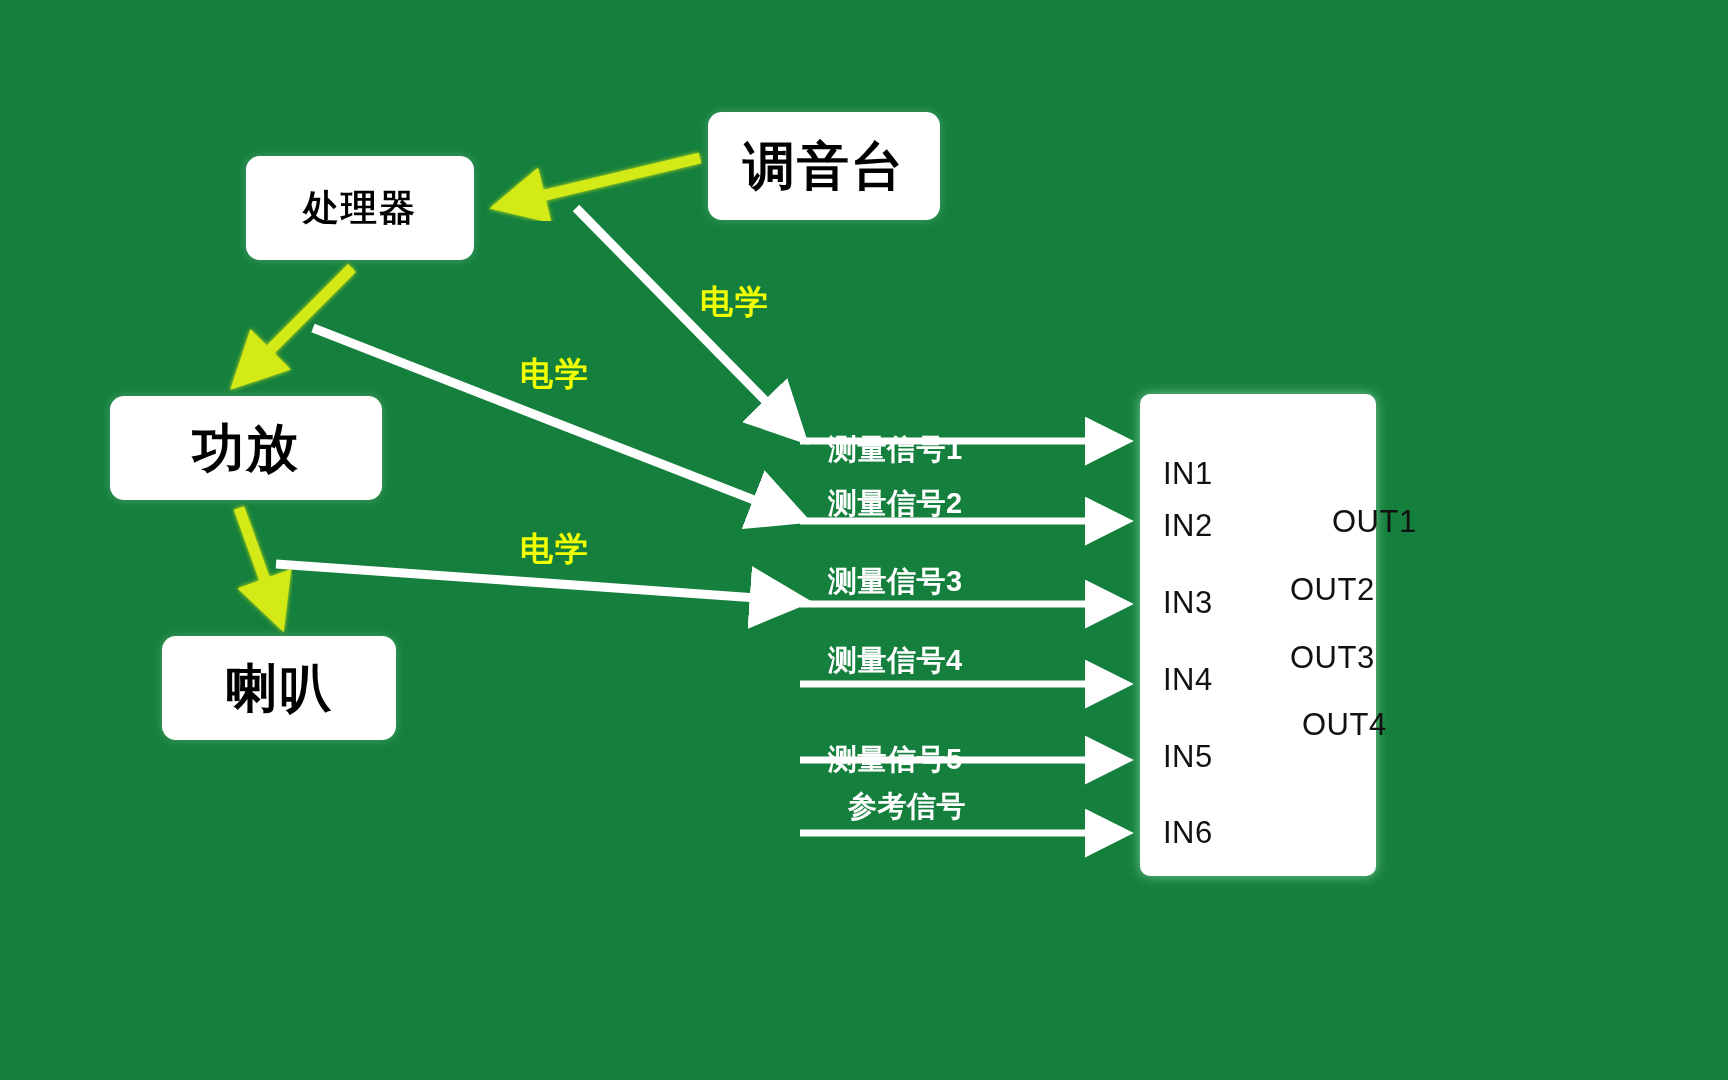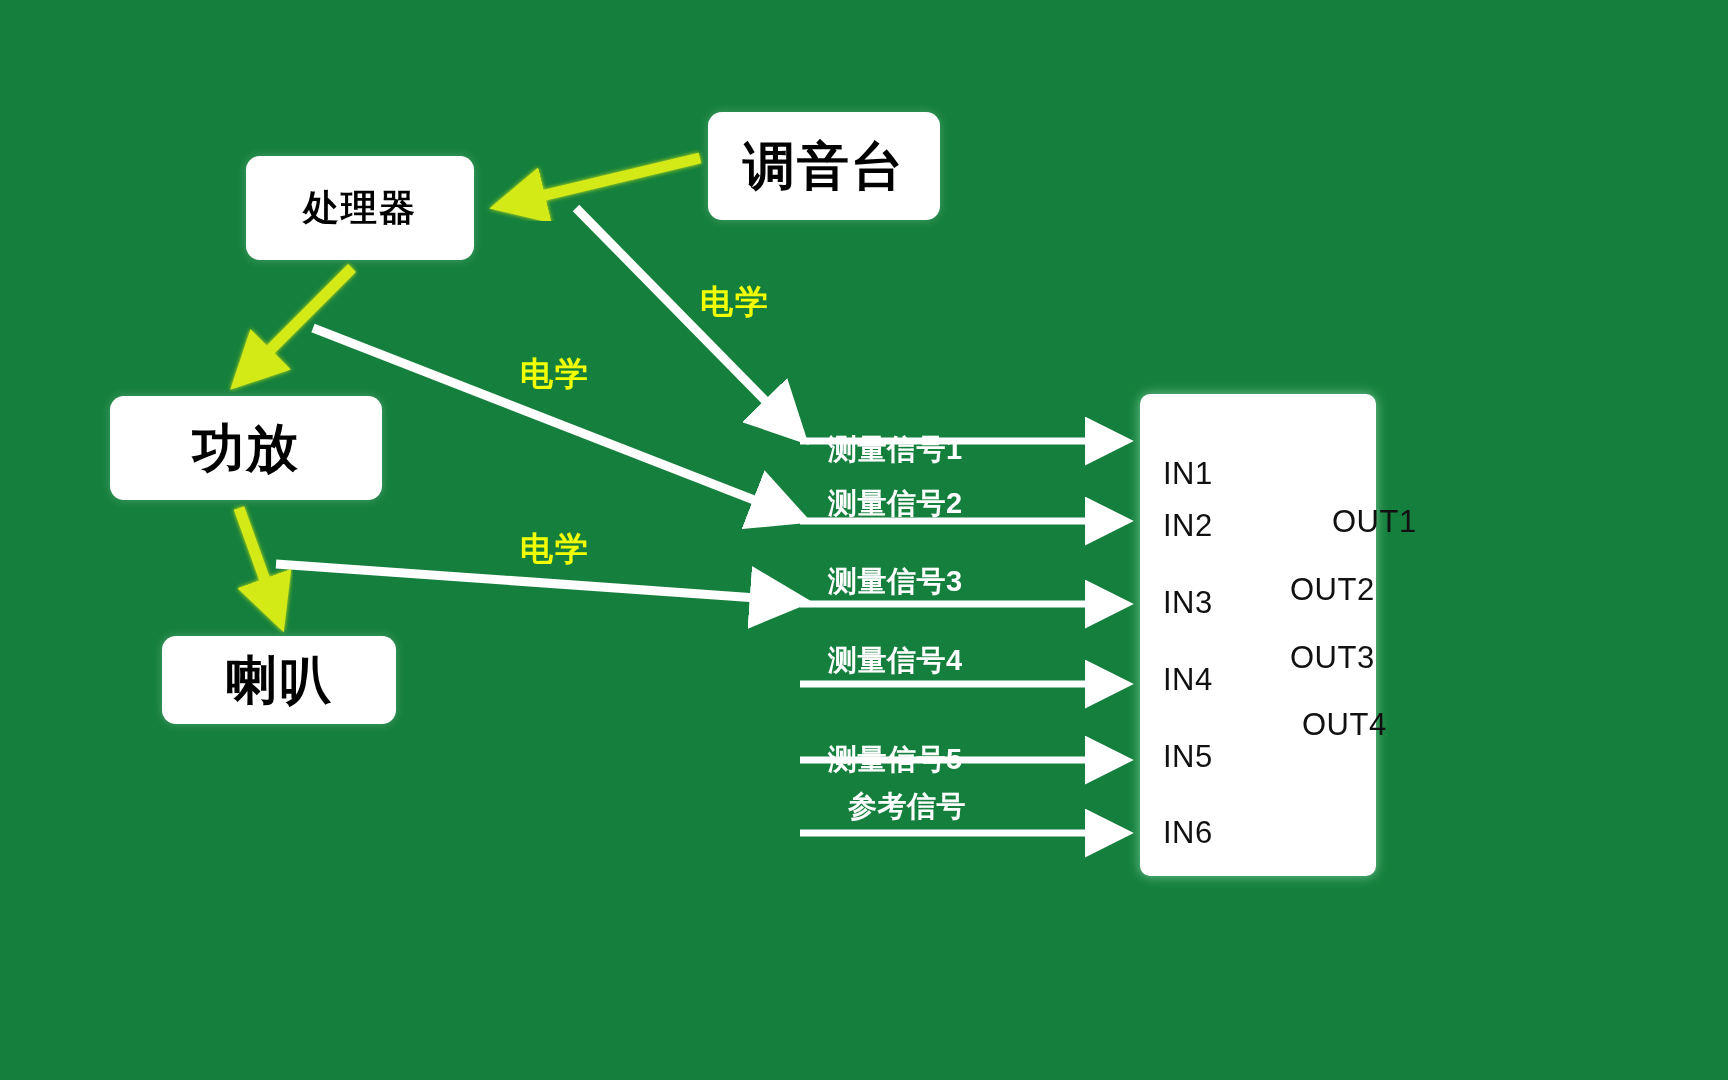--- a/index.html
+++ b/index.html
@@ -161,21 +161,21 @@
   </div>
 
   <div class="node-box" style="left:246px; top:156px; width:228px; height:104px;">
     <span class="node-label" style="font-size:36px;">处理器</span>
   </div>
 
   <div class="node-box" style="left:110px; top:396px; width:272px; height:104px;">
     <span class="node-label" style="font-size:52px;">功放</span>
   </div>
 
-  <div class="node-box" style="left:162px; top:636px; width:234px; height:88px;">
+  <div class="node-box" style="left:162px; top:636px; width:234px; height:104px;">
     <span class="node-label" style="font-size:52px;">喇叭</span>
   </div>
 
 
   <div class="sc-box" style="left:1140px; top:394px; width:236px; height:482px;"></div>
 
   <div class="port" style="left:1163px; top:456px;">IN1</div>
   <div class="port" style="left:1163px; top:508px;">IN2</div>
   <div class="port" style="left:1163px; top:585px;">IN3</div>
   <div class="port" style="left:1163px; top:662px;">IN4</div>

